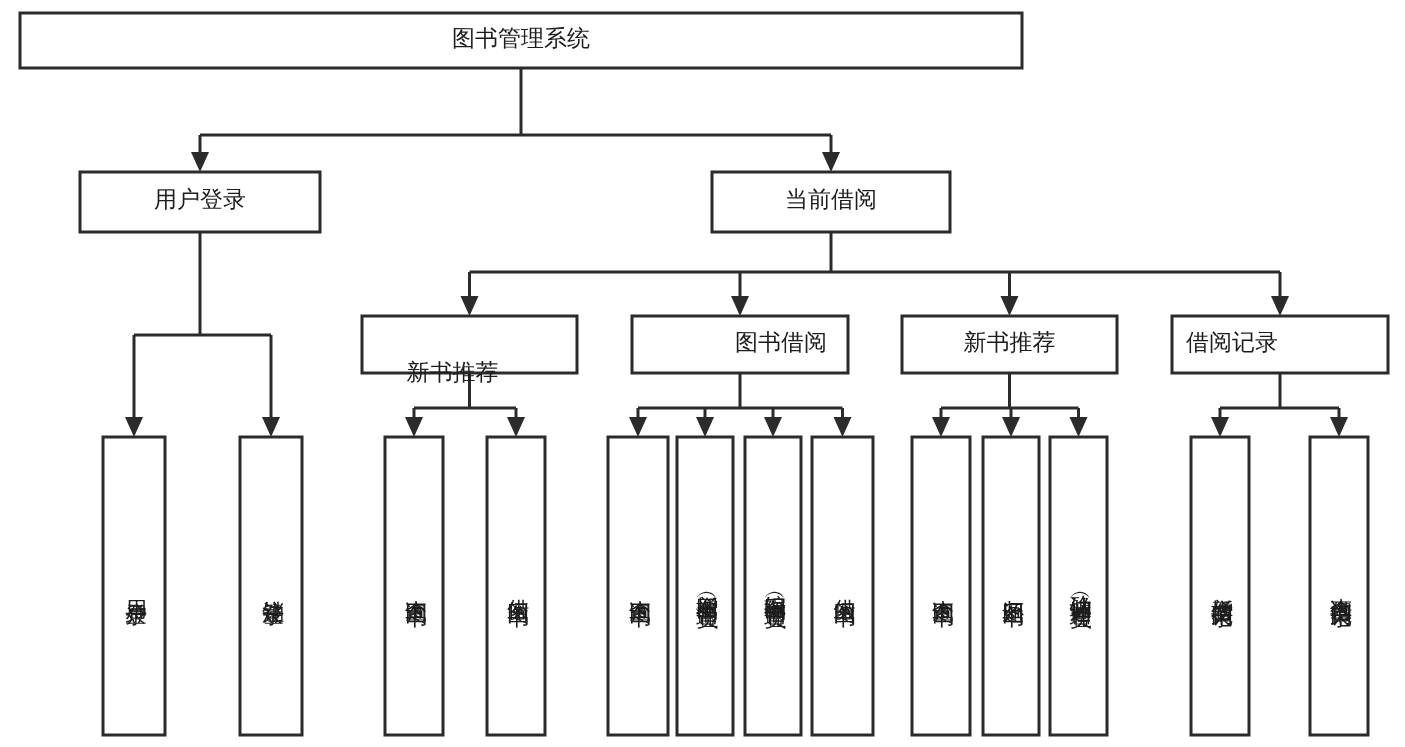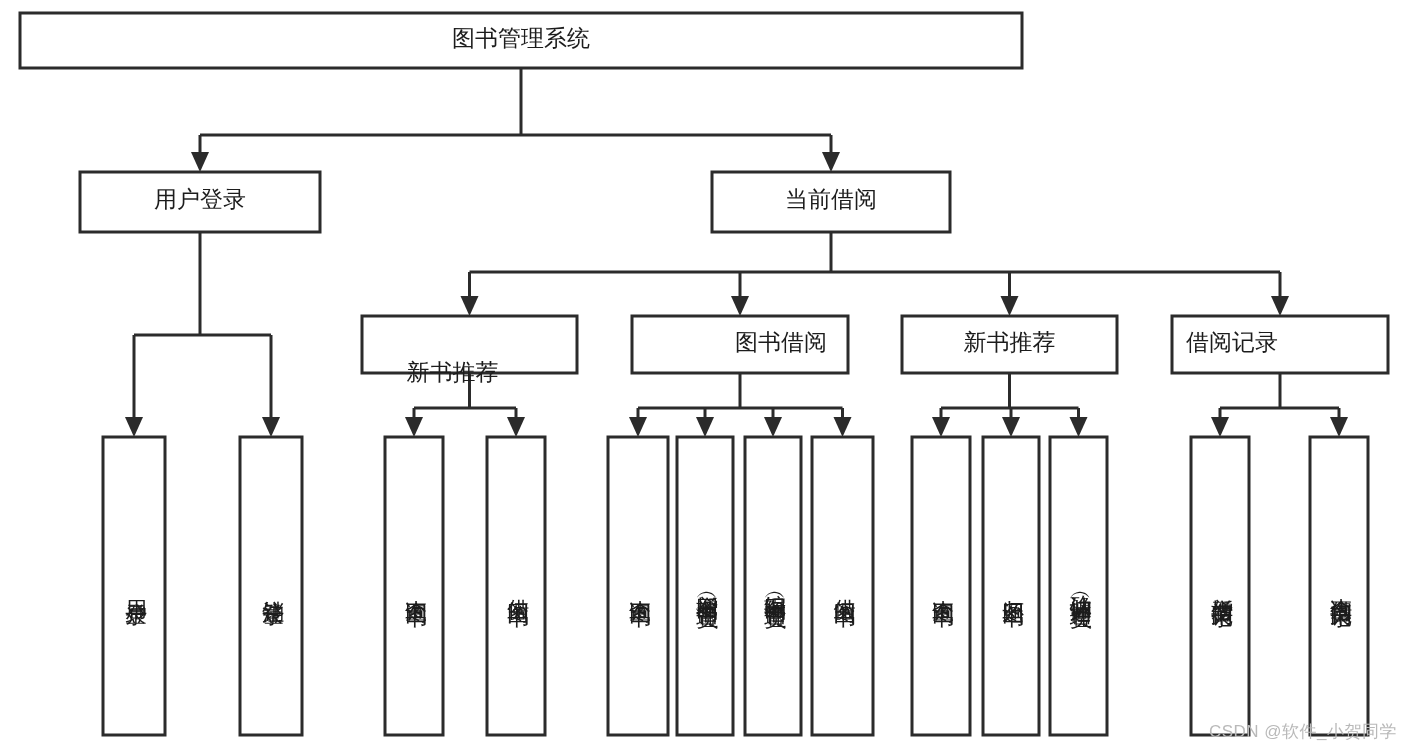--- a/index.html
+++ b/index.html
@@ -176,14 +176,13 @@
       <div class="node-label vertical" style="left: 677px; top: 437px; width: 56px; height: 298px;">新增图书（管理员）</div>
       <div class="node-label vertical" style="left: 745px; top: 437px; width: 56px; height: 298px;">编辑图书（管理员）</div>
       <div class="node-label vertical" style="left: 812px; top: 437px; width: 61px; height: 298px;">借阅图书</div>
       <div class="node-label vertical" style="left: 912px; top: 437px; width: 58px; height: 298px;">查询图书</div>
       <div class="node-label vertical" style="left: 983px; top: 437px; width: 56px; height: 298px;">归还图书</div>
       <div class="node-label vertical" style="left: 1050px; top: 437px; width: 57px; height: 298px;">确认归还（管理员）</div>
       <div class="node-label vertical" style="left: 1191px; top: 437px; width: 58px; height: 298px;">新增借阅记录</div>
       <div class="node-label vertical" style="left: 1310px; top: 437px; width: 58px; height: 298px;">查询借阅记录</div>
     </div>
 
-  <div class="watermark">CSDN @软件_小贺同学</div>
 </div>
 
 </body></html>

